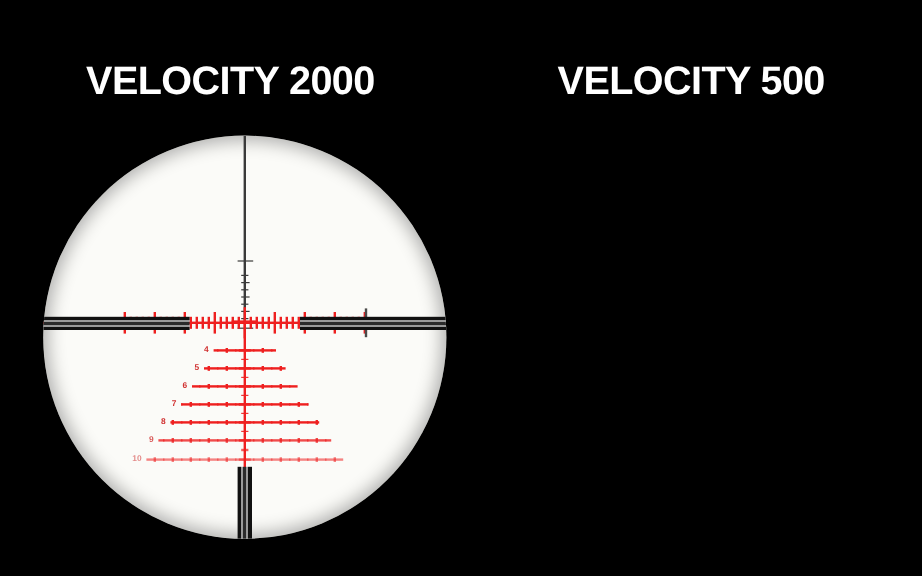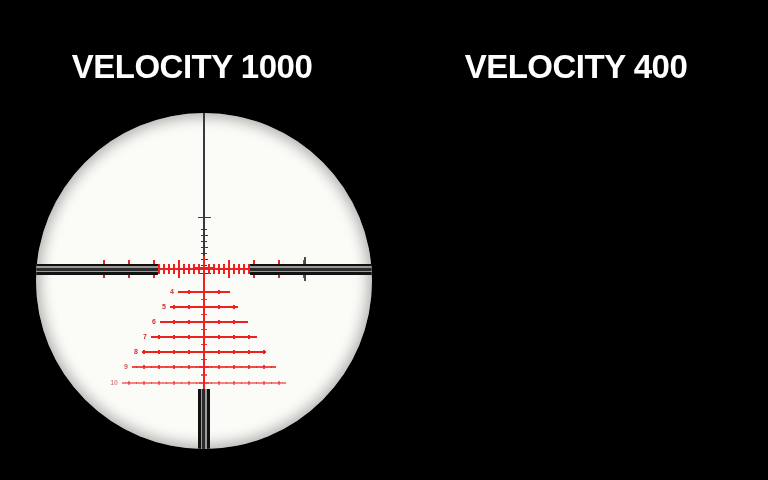--- a/index.html
+++ b/index.html
@@ -67,21 +67,21 @@
     box-shadow:inset 0 0 14px 4px rgba(0,0,0,0.30);
     pointer-events:none;
   }
 </style>
 </head>
 <body>
 
 <div id="stage">
 
   <div class="panel left">
-    <div class="title">VELOCITY 1000</div>
+    <div class="title">VELOCITY 2000</div>
 
     <div class="scope left" id="scope-left">
       <div class="vignette"></div>
     <div class="rt vline-up" style="left: 168px; top: 0px; width: 1.3px; margin-left: -0.65px; height: 155px; background: rgb(58, 58, 58);"></div>
         <div class="rt " style="left: 161.5px; top: 104px; width: 13px; height: 1.3px; background: rgb(58, 58, 58);"></div>
         <div class="rt " style="left: 165px; top: 116px; width: 6px; height: 1.3px; background: rgb(58, 58, 58);"></div>
         <div class="rt " style="left: 164.5px; top: 122px; width: 7px; height: 1.3px; background: rgb(58, 58, 58);"></div>
         <div class="rt " style="left: 165px; top: 128px; width: 6px; height: 1.3px; background: rgb(58, 58, 58);"></div>
         <div class="rt " style="left: 164.5px; top: 134px; width: 7px; height: 1.3px; background: rgb(58, 58, 58);"></div>
         <div class="rt " style="left: 165px; top: 140px; width: 6px; height: 1.3px; background: rgb(58, 58, 58);"></div>
@@ -254,17 +254,17 @@
         <div class="rt " style="left: 163px; top: 268.6px; width: 10px; height: 2.8px; background: rgb(238, 32, 32); opacity: 0.55;"></div>
         <div class="row-num" style="left: 67px; top: 266px; width: 15px; opacity: 0.55;">10</div>
         <div class="rt " style="left: 166.7px; top: 285px; width: 2.6px; background: rgb(238, 32, 32);"></div>
         <div class="rt post-h" style="left: 0px; top: 150.5px; width: 122px;"></div>
         <div class="rt post-h" style="left: 214px; top: 150.5px; width: 122px;"></div>
         <div class="rt post-v" style="left: 162px; top: 276px; height: 60px;"></div>
       </div>
   </div>
 
   <div class="panel right">
-    <div class="title">VELOCITY 400</div>
+    <div class="title">VELOCITY 500</div>
 
   </div>
 
 </div>
 
 </body></html>

